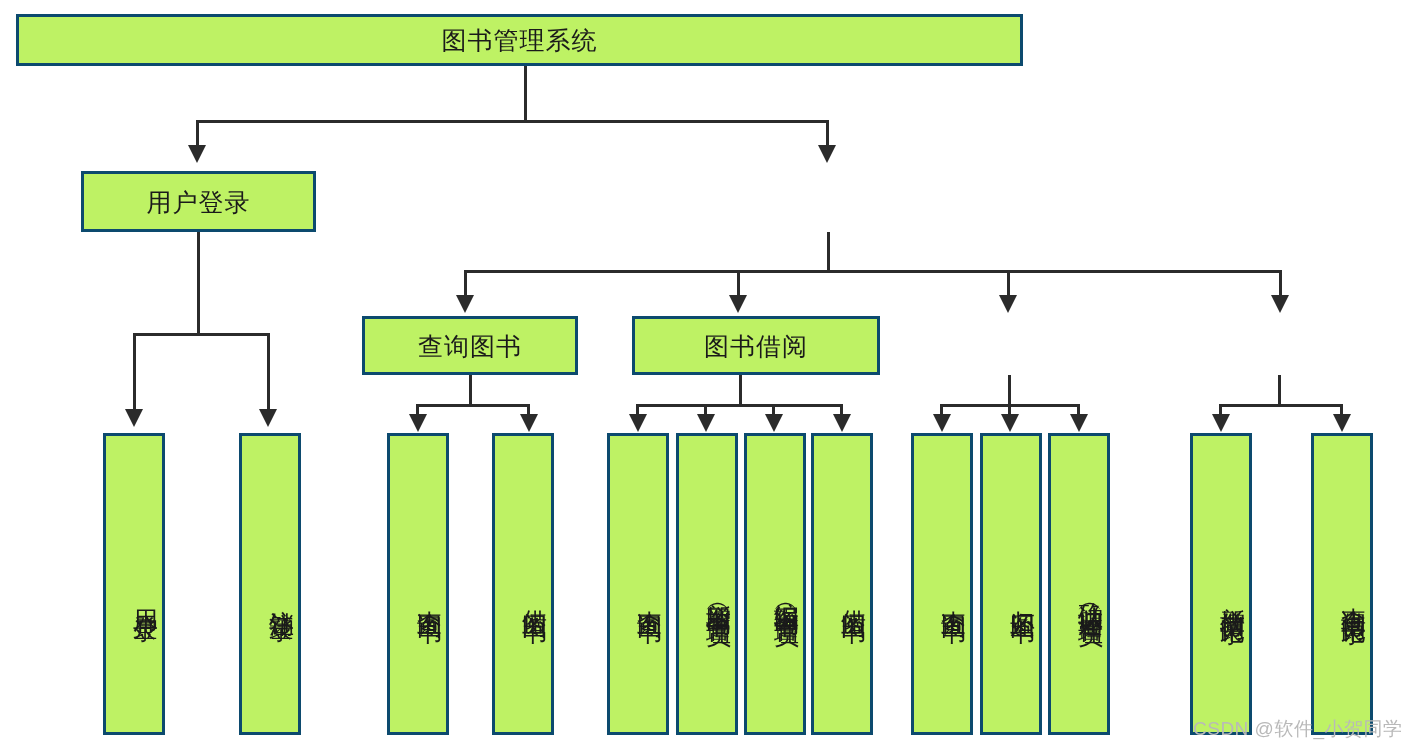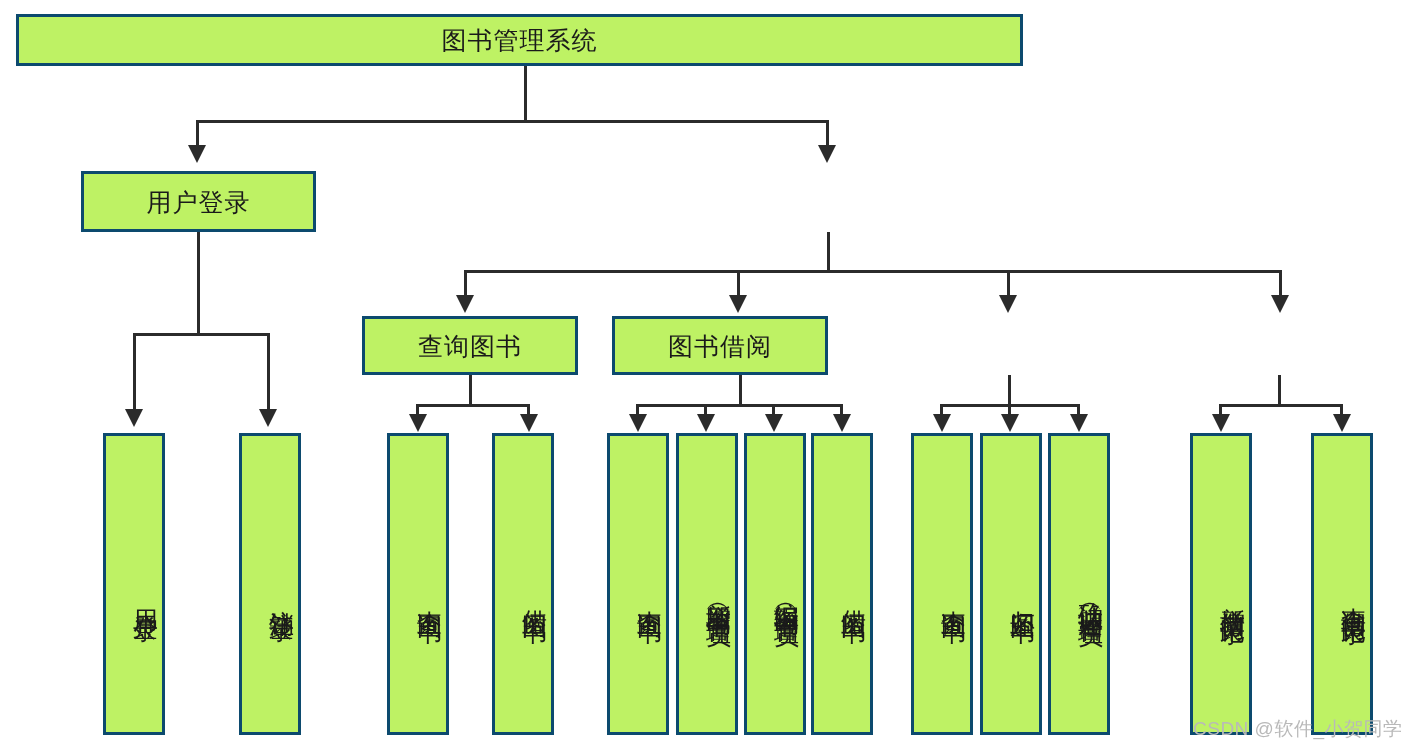--- a/index.html
+++ b/index.html
@@ -123,21 +123,21 @@
   <div class="vline" style="left:1007px; top:270px; width:3px; height:27px;"></div>
   <div class="arrow" style="left:999px; top:295px;"></div>
 
   <div class="vline" style="left:1279px; top:270px; width:3px; height:27px;"></div>
   <div class="arrow" style="left:1271px; top:295px;"></div>
 
   <div class="node horiz" style="left:362px; top:316px; width:216px; height:59px;">
     <span>查询图书</span>
   </div>
 
-  <div class="node horiz" style="left:612px; top:316px; width:216px; height:59px;">
+  <div class="node horiz" style="left:632px; top:316px; width:248px; height:59px;">
     <span>图书借阅</span>
   </div>
 
 
 
   <div class="vline" style="left:469px; top:375px; width:3px; height:32px;"></div>
   <div class="hline" style="left:416px; top:404px; width:114px; height:3px;"></div>
   <div class="vline" style="left:416px; top:404px; width:3px; height:12px;"></div>
   <div class="arrow" style="left:409px; top:414px;"></div>
   <div class="vline" style="left:527px; top:404px; width:3px; height:12px;"></div>

